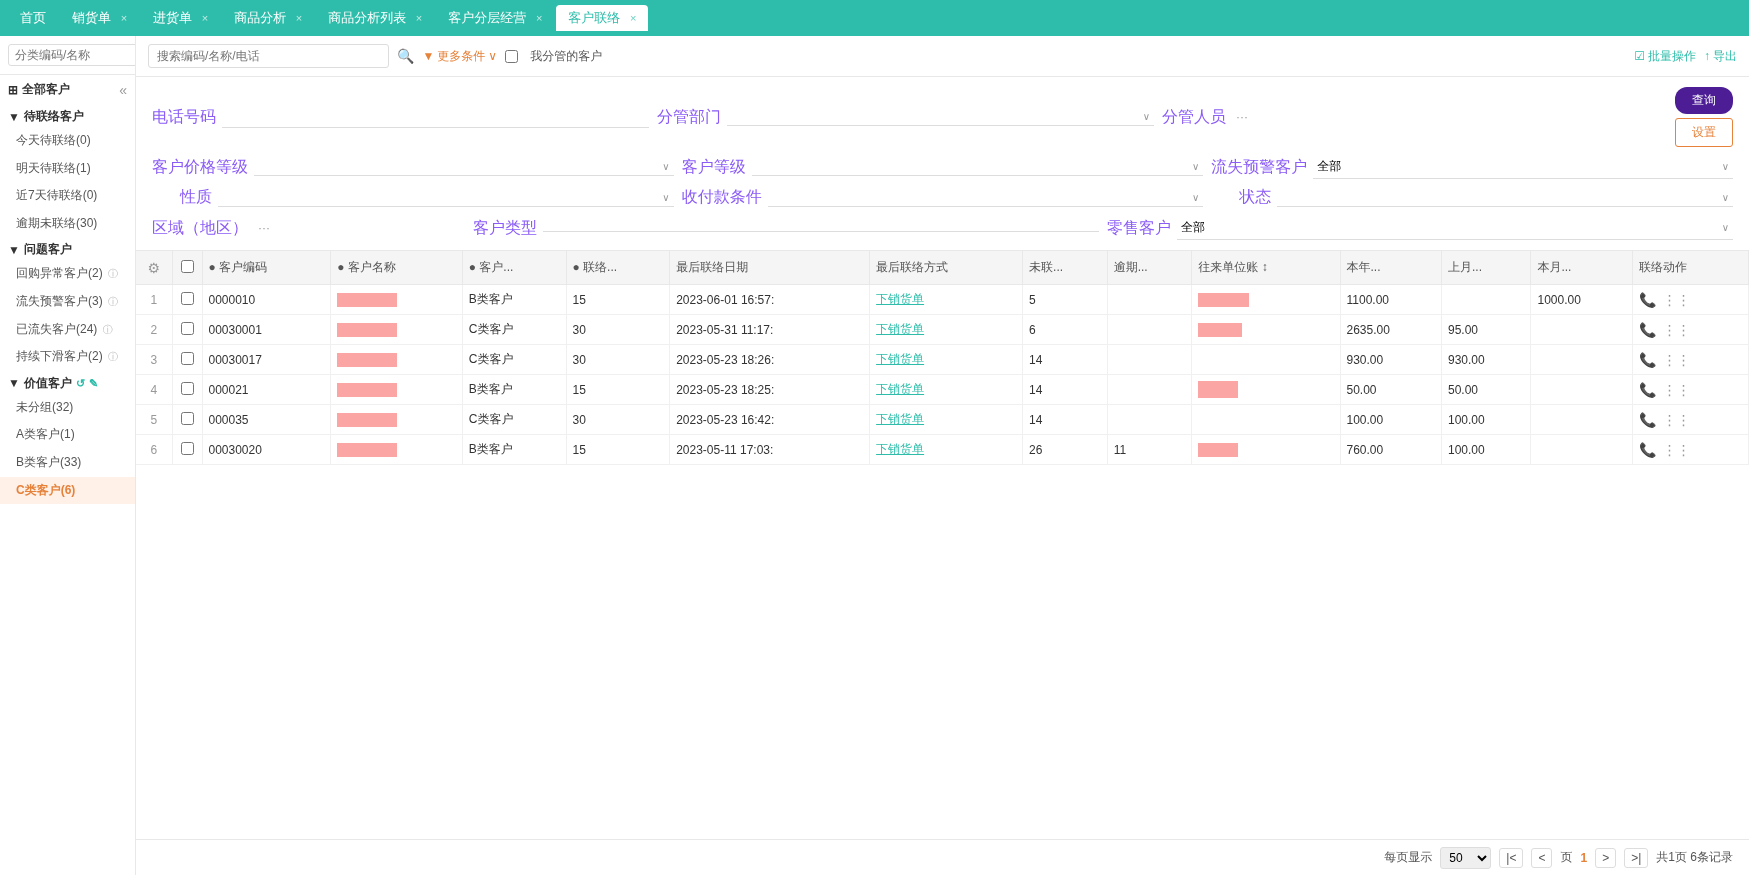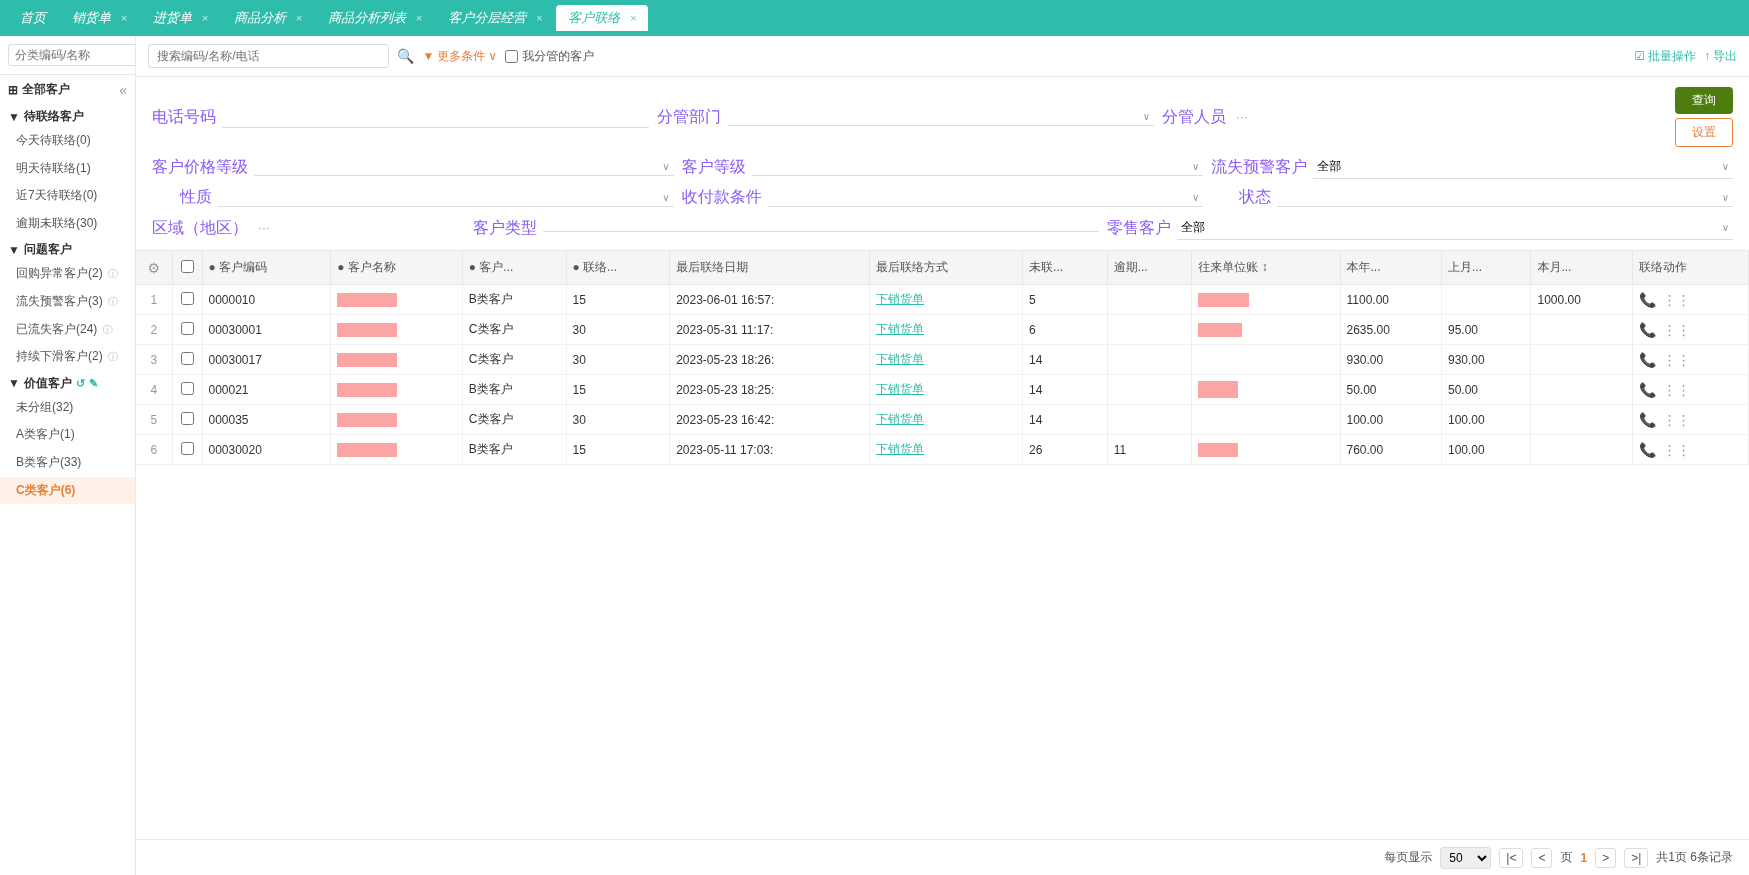--- a/index.html
+++ b/index.html
@@ -1,20 +1,20 @@
 <!DOCTYPE html>
 <html><head>
   <meta charset="utf-8">
   <style>
     * { box-sizing: border-box; margin: 0; padding: 0; font-family: 'Microsoft YaHei', Arial, sans-serif; font-size: 12px; }
     body { background: #f0f2f5; overflow: hidden; width: 1749px; height: 875px; }
 
     
     .top-nav { background: #2dbdaa; height: 36px; display: flex; align-items: center; padding: 0 8px; gap: 2px; }
-    .nav-item { color: #fff; padding: 4px 12px; cursor: pointer; border-radius: 3px; white-space: nowrap; font-size: 13px; font-style: italic; }
+    .nav-item { color: #fff; padding: 4px 12px; cursor: pointer; border-radius: 3px; white-space: nowrap; font-size: 13px; }
     .nav-item.active { background: #fff; color: #2dbdaa; border-radius: 4px 4px 0 0; }
     .nav-item .close-x { margin-left: 6px; opacity: 0.7; font-size: 11px; }
 
     
     .main-layout { display: flex; height: calc(875px - 36px); }
 
     
     .sidebar { width: 136px; background: #fff; border-right: 1px solid #e8e8e8; display: flex; flex-direction: column; overflow-y: auto; flex-shrink: 0; }
     .sidebar-search { padding: 8px; display: flex; align-items: center; border-bottom: 1px solid #e8e8e8; }
     .sidebar-search input { flex: 1; border: 1px solid #ddd; border-radius: 3px; padding: 3px 6px; font-size: 12px; outline: none; }
@@ -27,37 +27,37 @@
     .sidebar-item .info-icon { color: #bbb; font-size: 10px; margin-left: 2px; }
 
     
     .content { flex: 1; display: flex; flex-direction: column; overflow: hidden; }
 
     
     .search-bar { background: #fff; padding: 8px 12px; display: flex; align-items: center; gap: 8px; border-bottom: 1px solid #e8e8e8; }
     .search-input { border: 1px solid #ddd; border-radius: 3px; padding: 4px 8px; width: 241px; outline: none; font-size: 12px; }
     .search-btn { background: none; border: none; cursor: pointer; color: #2dbdaa; font-size: 14px; }
     .filter-btn { color: #e6823a; cursor: pointer; display: flex; align-items: center; gap: 3px; }
-    .checkbox-label { display: flex; align-items: center; gap: 4px; color: #555; cursor: pointer; }
+    .checkbox-label { display: flex; align-items: center; gap: 12px; color: #555; cursor: pointer; }
     .right-btns { margin-left: auto; display: flex; align-items: center; gap: 8px; }
     .batch-op { color: #2dbdaa; cursor: pointer; display: flex; align-items: center; gap: 3px; }
     .export-btn { color: #2dbdaa; cursor: pointer; display: flex; align-items: center; gap: 3px; }
 
     
     .filter-panel { background: #fff; padding: 10px 16px; border-bottom: 1px solid #e8e8e8; }
     .filter-row { display: flex; align-items: center; gap: 8px; margin-bottom: 8px; }
     .filter-row:last-child { margin-bottom: 0; justify-content: space-between; }
     .filter-field { display: flex; align-items: center; flex: 1; gap: 6px; min-width: 0; }
     .filter-label { color: #8b5cf6; white-space: nowrap; min-width: 60px; text-align: right; font-size: 16px; }
     .filter-input { flex: 1; border: none; border-bottom: 1px solid #ddd; padding: 3px 4px; outline: none; font-size: 12px; background: transparent; }
     .filter-select { flex: 1; border: none; border-bottom: 1px solid #ddd; padding: 3px 4px; outline: none; font-size: 12px; background: transparent; cursor: pointer; display: flex; align-items: center; justify-content: space-between; }
     .filter-select .chevron { color: #999; font-size: 10px; }
     .filter-ellipsis { color: #999; cursor: pointer; margin-left: 4px; }
     .filter-actions { display: flex; flex-direction: column; gap: 4px; margin-left: 8px; }
-    .btn-query { background: #4d7c0f; color: #fff; border: none; border-radius: 4px; padding: 5px 16px; cursor: pointer; font-size: 12px; white-space: nowrap; }
+    .btn-query { background: #4c1d95; color: #fff; border: none; border-radius: 12px; padding: 5px 16px; cursor: pointer; font-size: 12px; white-space: nowrap; }
     .btn-settings { background: #fff; color: #e6823a; border: 1px solid #e6823a; border-radius: 3px; padding: 5px 16px; cursor: pointer; font-size: 12px; white-space: nowrap; }
 
     
     .table-container { flex: 1; overflow: auto; background: #fff; margin: 0; }
     table { width: 100%; border-collapse: collapse; font-size: 12px; }
     thead tr { background: #f5f5f5; border-bottom: 1px solid #e8e8e8; }
     th { padding: 8px 6px; text-align: left; color: #555; font-weight: normal; white-space: nowrap; border-right: 1px solid #e8e8e8; position: sticky; top: 0; background: #f5f5f5; z-index: 1; }
     th:first-child { width: 36px; }
     td { padding: 6px 6px; border-bottom: 1px solid #f0f0f0; border-right: 1px solid #f0f0f0; white-space: nowrap; color: #333; }
     .col-num { width: 30px; text-align: center; color: #999; }

